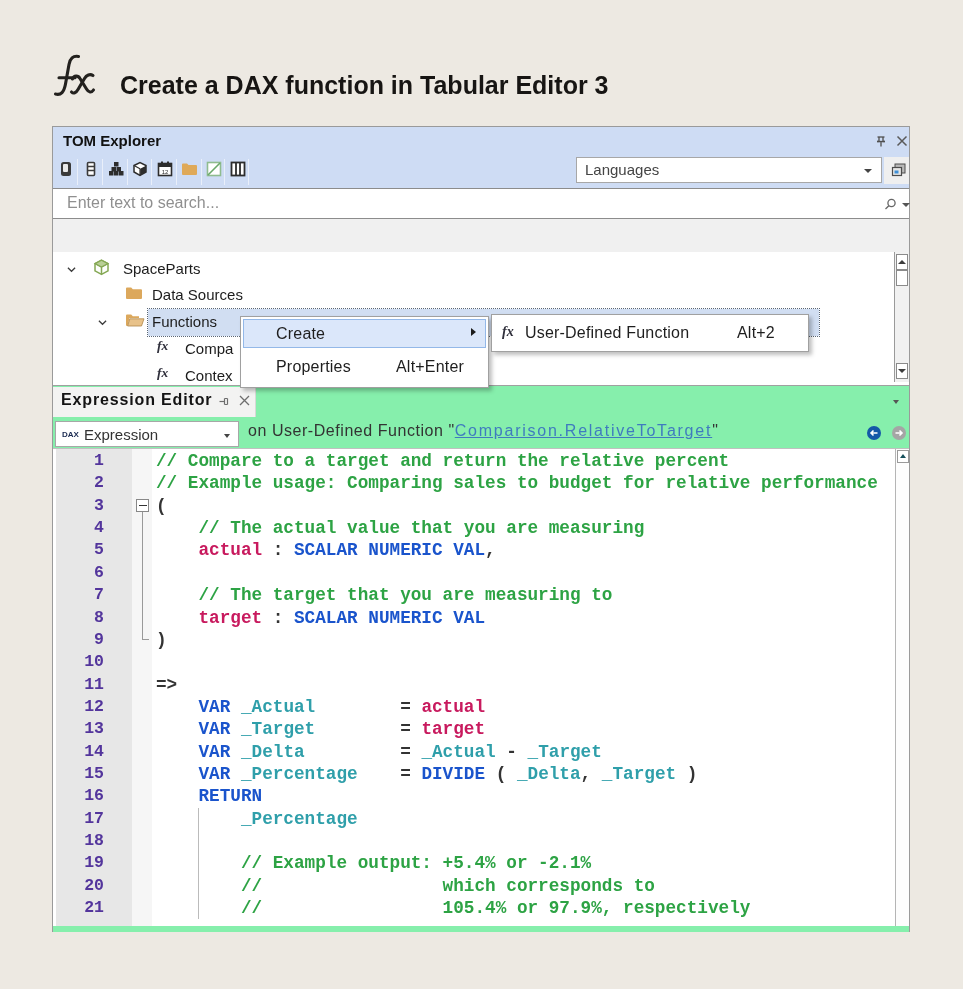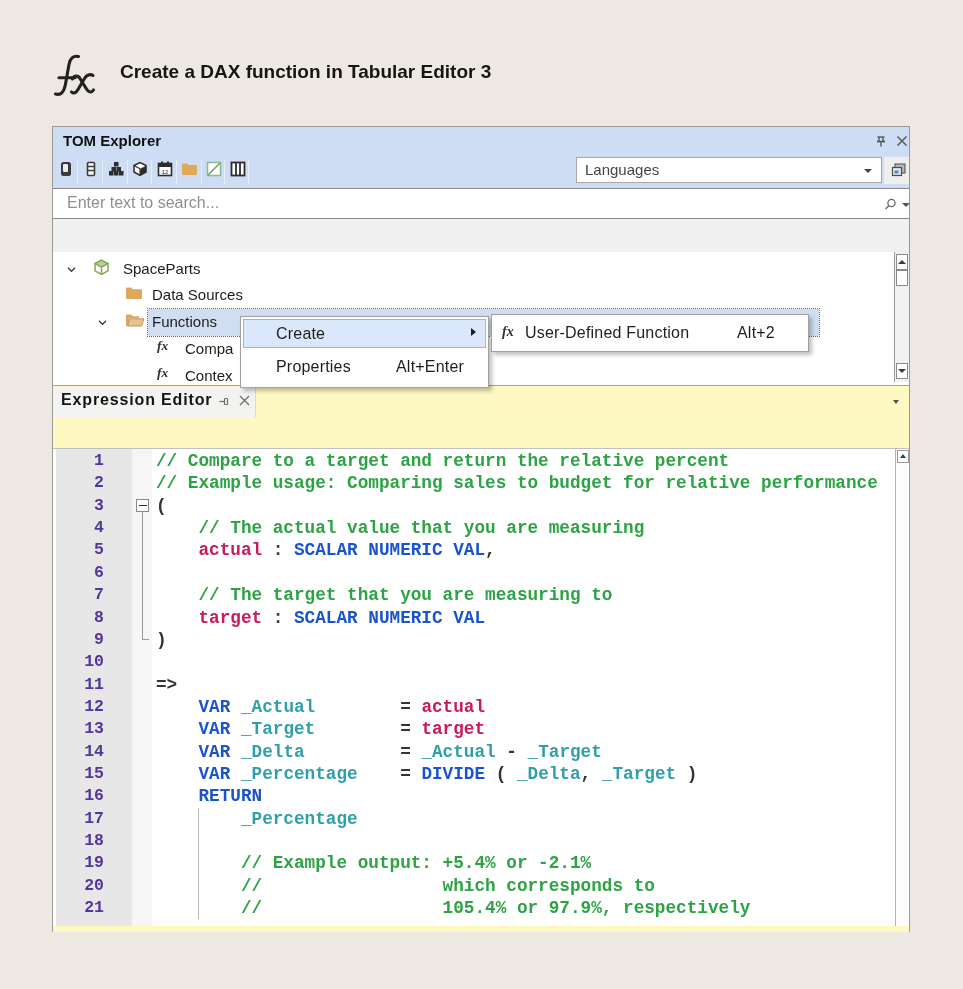--- a/index.html
+++ b/index.html
@@ -1,39 +1,39 @@
 <!DOCTYPE html>
 <html><head>
 <meta charset="utf-8">
 <style>
   html,body{margin:0;padding:0;}
   body{width:963px;height:989px;background:#ede9e2;font-family:"Liberation Sans",sans-serif;position:relative;overflow:hidden;}
   .abs{position:absolute;}
-  #pagetitle{position:absolute;left:120px;top:61px;font-size:19px;font-weight:bold;color:#171513;letter-spacing:0px;}
+  #pagetitle{position:absolute;left:120px;top:71px;font-size:25px;font-weight:bold;color:#171513;letter-spacing:0px;}
   
   #win{position:absolute;left:52px;top:126px;width:858px;height:806px;background:#f0f0f0;border:1px solid #9a9a9a;box-sizing:border-box;}
   #titlebar{position:absolute;left:0;top:0;width:856px;height:29px;background:#cedcf4;}
   #titlebar .t{position:absolute;left:10px;top:5px;font-size:15px;font-weight:bold;color:#111;}
   #toolbar{position:absolute;left:0;top:29px;width:856px;height:32px;background:#cedcf4;}
   .tsep{position:absolute;top:3px;width:1px;height:26px;background:#e9effa;}
   .combo{position:absolute;background:#fff;border:1px solid #a7a7a7;box-sizing:border-box;font-size:15px;color:#444;}
   .combo .cv{position:absolute;left:8px;top:3px;}
   .carrow{position:absolute;width:0;height:0;border-left:4px solid transparent;border-right:4px solid transparent;border-top:4px solid #444;}
   #searchrow{position:absolute;left:0;top:61px;width:856px;height:31px;background:#fff;border-top:1px solid #8c8c8c;border-bottom:1px solid #8c8c8c;box-sizing:border-box;}
   #searchrow .ph{position:absolute;left:14px;top:5px;font-size:16px;color:#8f8f8f;}
   #hdr{position:absolute;left:0;top:92px;width:856px;height:33px;background:#f1f0ef;border-bottom:1px solid #bdbbb9;box-sizing:border-box;}
   #hdr .h{position:absolute;top:7px;font-size:15.5px;color:#4f4f4f;}
   #tree{position:absolute;left:0;top:125px;width:856px;height:133px;background:#fff;}
   .trow{position:absolute;left:0;width:840px;height:27px;font-size:15px;color:#1c1c1c;}
   .trow .lbl{position:absolute;top:4px;}
   .chev{position:absolute;top:9px;width:9px;height:9px;}
   
   #selrect{position:absolute;left:95px;top:57px;width:671px;height:27px;background:#d1def2;outline:1px dotted #5a6675;}
   
-  #exp{position:absolute;left:0;top:258px;width:856px;height:546px;background:#fef9c3;border-top:1px solid #a0a0a0;}
+  #exp{position:absolute;left:0;top:258px;width:856px;height:546px;background:#86efac;border-top:1px solid #a0a0a0;}
   #exptitle{position:absolute;left:8px;top:5px;font-size:16px;font-weight:bold;color:#141414;letter-spacing:0.85px;}
   #expbar{position:absolute;left:0;top:31px;width:856px;height:31px;}
   #code{position:absolute;left:0;top:62px;width:856px;height:477px;background:#fff;border-top:1px solid #c0c0c0;}
   #gutter{position:absolute;left:3px;top:0;width:76px;height:477px;background:#e7e7e7;}
   #foldm{position:absolute;left:79px;top:0;width:20px;height:477px;background:#f6f6f6;}
   .cl{position:absolute;left:103px;white-space:pre;font-family:"Liberation Mono",monospace;font-size:17.7px;font-weight:bold;height:22.4px;line-height:22.4px;}
   .ln{position:absolute;left:3px;width:48px;text-align:right;font-family:"Liberation Mono",monospace;font-size:16.5px;font-weight:bold;color:#53359c;height:22.4px;line-height:22.4px;}
   .grn{color:#2da344;} .blu{color:#1a54cc;} .crim{color:#c81a5e;} .teal{color:#2f9faa;} .blk{color:#333;}
   
   .menu{position:absolute;background:#fff;border:1px solid #a0a0a0;box-shadow:3px 3px 4px rgba(0,0,0,0.25);box-sizing:border-box;}
@@ -210,20 +210,36 @@
           <path d="M8.5 2.5 L8.5 8.5"></path>
           <path d="M5.5 2.5 L8.5 2.5 M5.5 8.5 L8.5 8.5"></path>
         </g>
       </svg>
       <svg class="abs" style="left:186px;top:9px" width="11" height="11" viewBox="0 0 11 11">
         <g stroke="#6e6e6e" stroke-width="1.3">
           <path d="M1 1 L10 10 M10 1 L1 10"></path>
         </g>
       </svg>
       <div class="carrow" style="right:10px;top:14px;border-top-color:#555;border-left-width:3.5px;border-right-width:3.5px;"></div>
+      <div id="expbar">
+        <div class="combo" style="left:2px;top:4px;width:184px;height:26px;">
+          <span class="abs" style="left:6px;top:8px;font-size:8px;font-weight:bold;color:#1a2a50;">DAX</span>
+          <span class="cv" style="left:28px;top:4px;color:#333;">Expression</span>
+          <div class="carrow" style="right:8px;top:12px;border-left-width:3.5px;border-right-width:3.5px;"></div>
+        </div>
+        <div class="abs" style="left:195px;top:5px;font-size:16px;color:#333;letter-spacing:0.55px;">on User-Defined Function&nbsp;"<span style="color:#3f7bbf;text-decoration:underline;letter-spacing:1.76px;">Comparison.RelativeToTarget</span>"</div>
+        <svg class="abs" style="left:814px;top:9px" width="14" height="14" viewBox="0 0 14 14">
+          <circle cx="7" cy="7" r="7" fill="#1458a7"></circle>
+          <path d="M10.5 7 L4 7 M6.5 4.5 L4 7 L6.5 9.5" stroke="#fff" stroke-width="1.6" fill="none"></path>
+        </svg>
+        <svg class="abs" style="left:839px;top:9px" width="14" height="14" viewBox="0 0 14 14">
+          <circle cx="7" cy="7" r="7" fill="#a5a5a5"></circle>
+          <path d="M3.5 7 L10 7 M7.5 4.5 L10 7 L7.5 9.5" stroke="#fff" stroke-width="1.6" fill="none"></path>
+        </svg>
+      </div>
       <div id="code">
         <div id="gutter"></div>
         <div id="foldm"></div>
 
         <div id="codelines">
           <div class="ln" style="top: 1px;">1</div>
           <div class="cl" style="top: 1px;"><span class="grn">// Compare to a target and return the relative percent</span></div>
           <div class="ln" style="top: 23.36px;">2</div>
           <div class="cl" style="top: 23.36px;"><span class="grn">// Example usage: Comparing sales to budget for relative performance</span></div>
           <div class="ln" style="top: 45.72px;">3</div>

